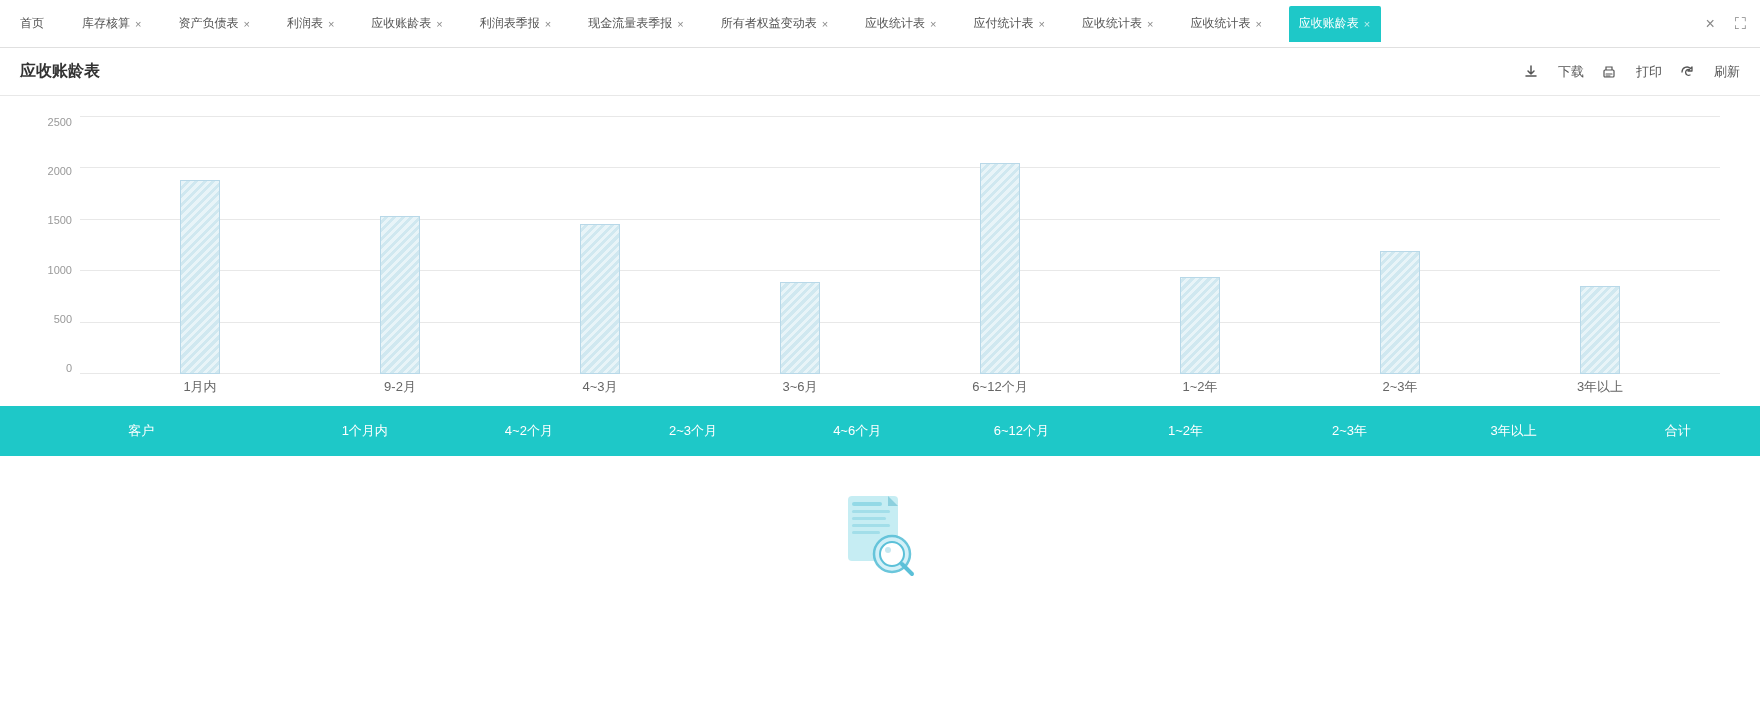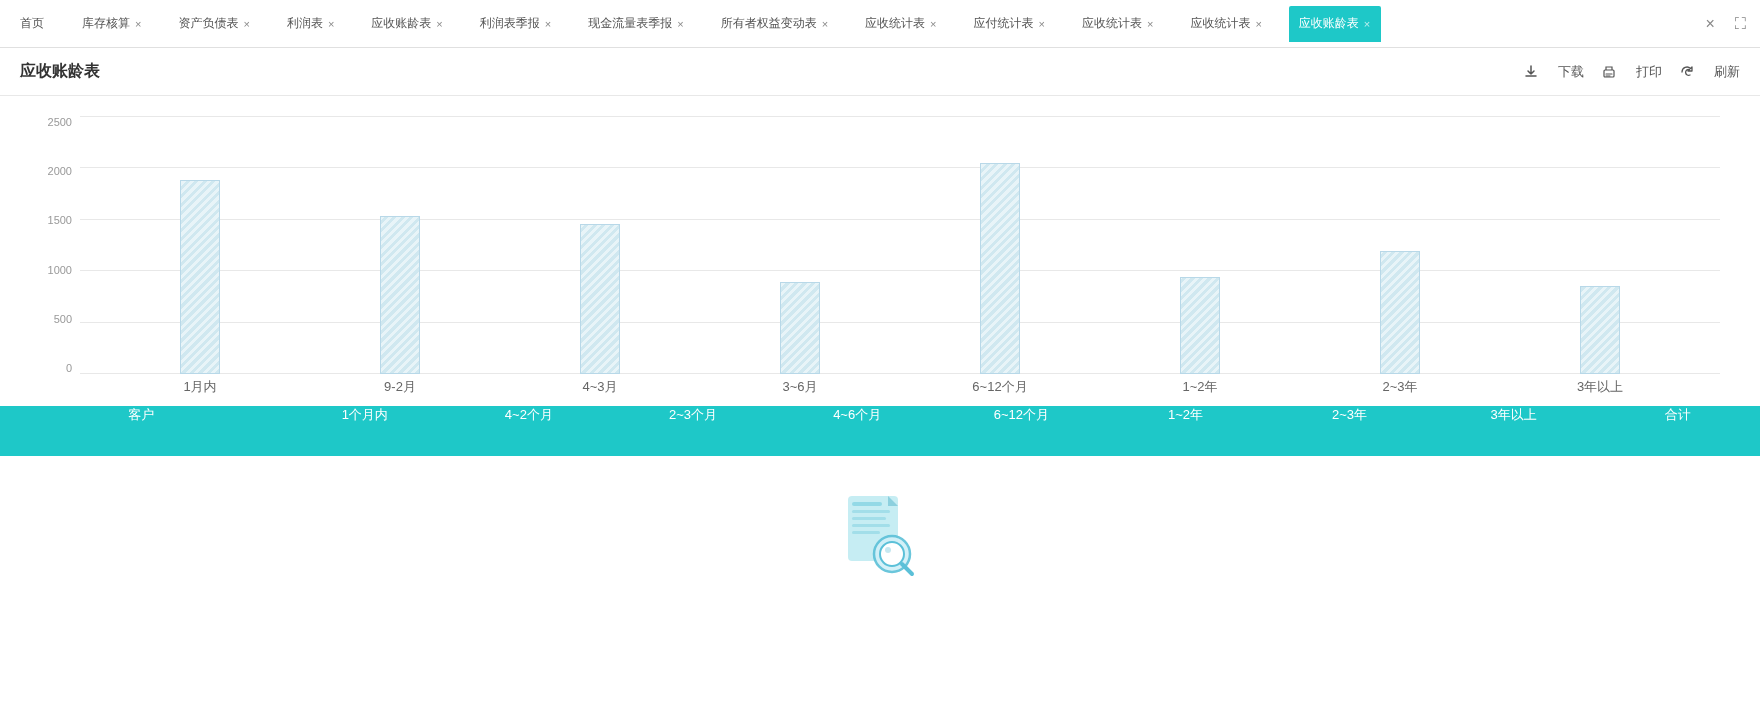--- a/index.html
+++ b/index.html
@@ -195,21 +195,21 @@
       width: 60px;
     }
 
     
     .table-header {
       display: flex;
       background: #1ec8c8;
       color: #fff;
       font-size: 13px;
       height: 50px;
-      align-items: flex-start;
+      align-items: center;
     }
     .th-cell {
       flex: 1;
       text-align: center;
       padding: 0 8px;
       font-weight: normal;
     }
     .th-cell:first-child {
       flex: 1.8;
     }

